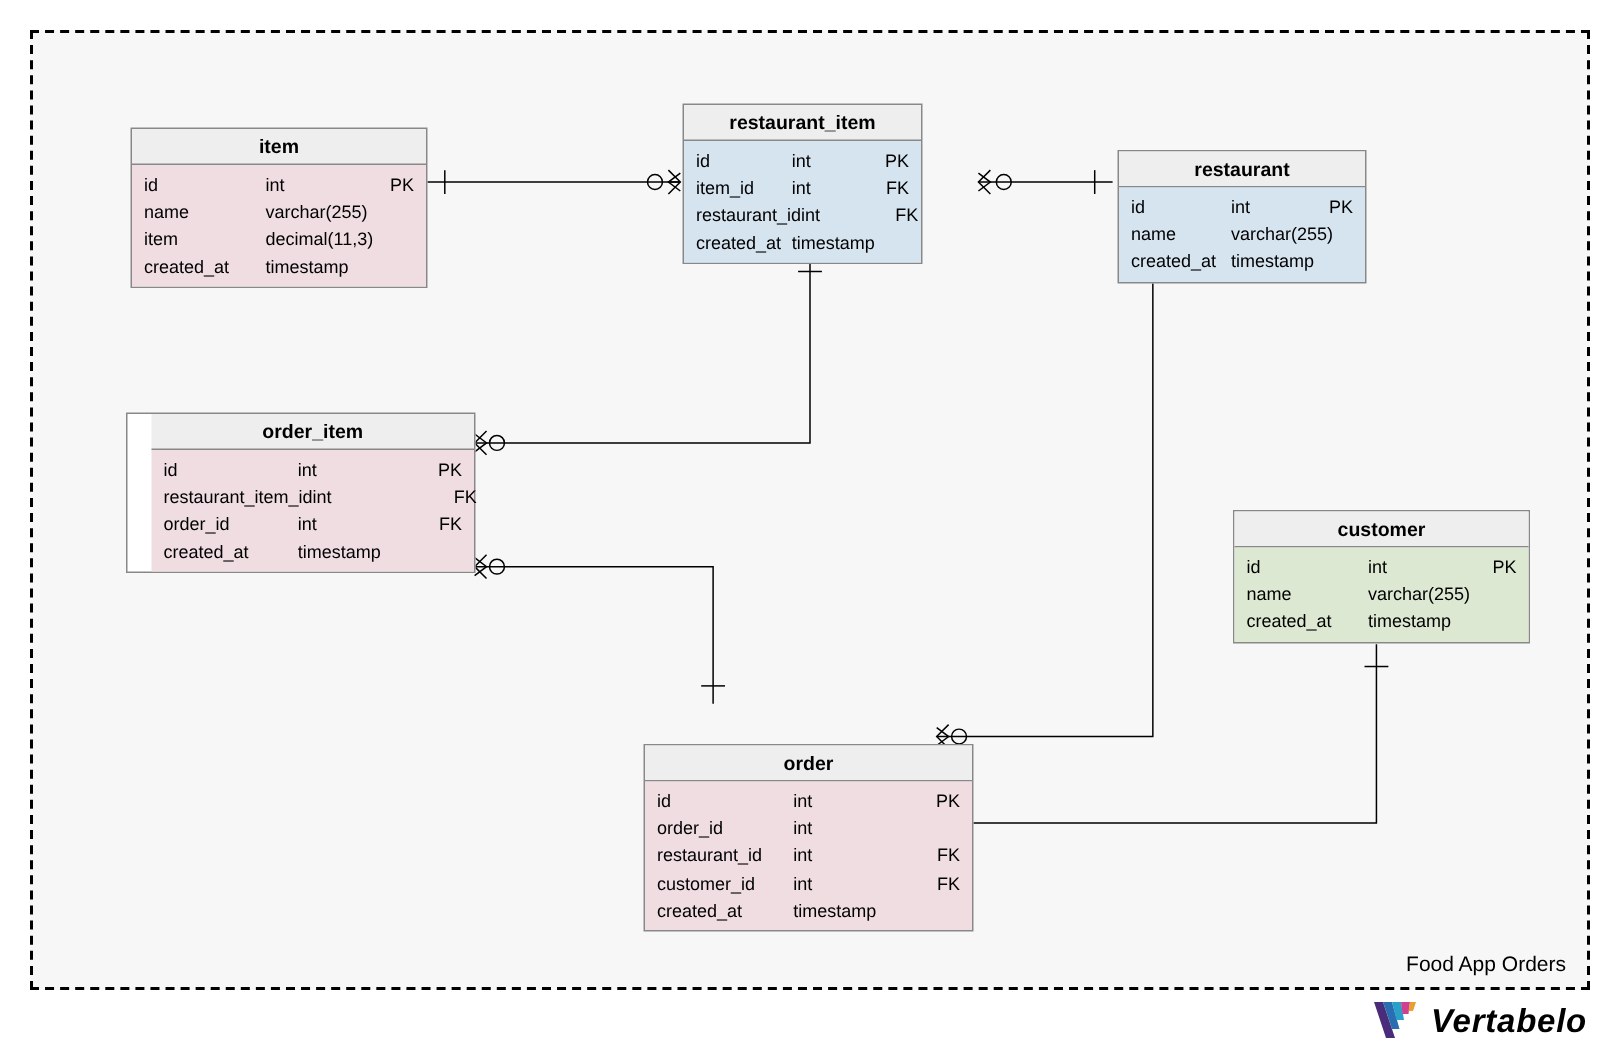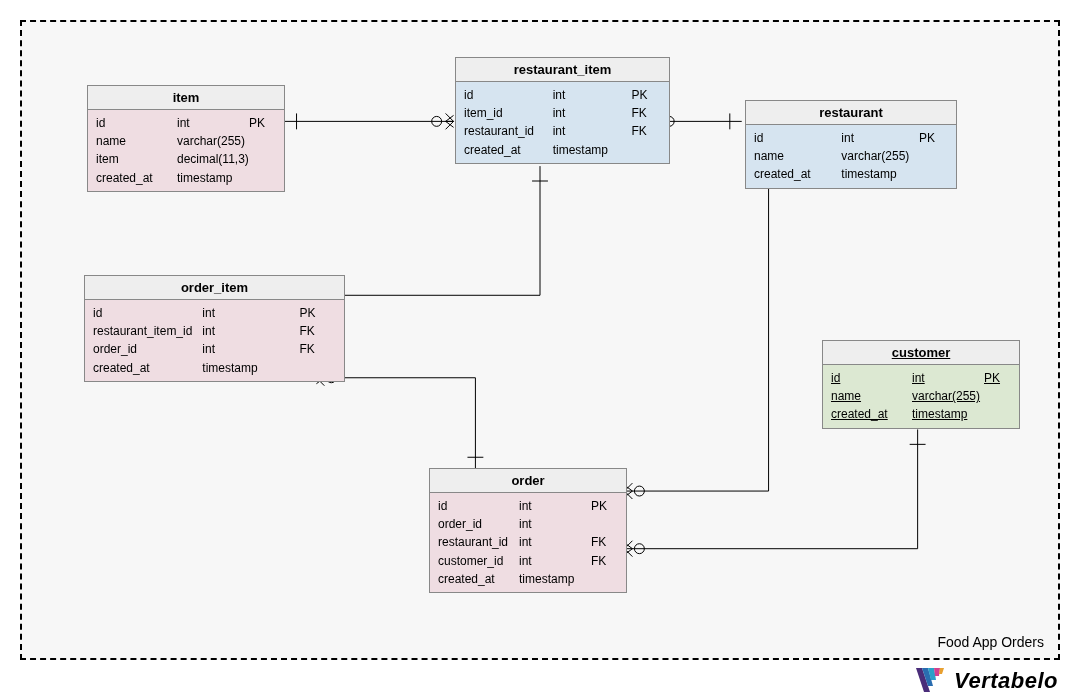--- a/index.html
+++ b/index.html
@@ -45,21 +45,21 @@
     padding: 4px 0;
   }
   .row {
     display: flex;
     padding: 1px 8px;
     font-size: 12px;
     line-height: 1.35;
   }
   .col-name { flex: 0 0 45%; }
   .col-type { flex: 0 0 40%; }
-  .col-key  { flex: 0 0 15%; }
+  .col-key  { flex: 0 0 15%; text-align: right; }
   .bg-pink  { background: #efdde2; }
   .bg-blue  { background: #d6e4f0; }
   .bg-green { background: #dce8d2; }
   svg.connectors {
     position: absolute;
     left: 0; top: 0;
     width: 100%; height: 100%;
     pointer-events: none;
   }
   .logo {
@@ -145,21 +145,21 @@
           <span class="col-key"></span>
         </div>
       <div class="row">
           <span class="col-name">created_at</span>
           <span class="col-type">timestamp</span>
           <span class="col-key"></span>
         </div>
     </div>
   </div>
 
-  <div class="entity" style="left:433px; top:35px; width:215px;">
+  <div class="entity" style="left:433px; top:47px; width:160px;">
     <div class="entity-header">restaurant_item</div>
     <div class="entity-body bg-blue">
       <div class="row">
           <span class="col-name">id</span>
           <span class="col-type">int</span>
           <span class="col-key">PK</span>
         </div>
       <div class="row">
           <span class="col-name">item_id</span>
           <span class="col-type">int</span>
@@ -171,42 +171,42 @@
           <span class="col-key">FK</span>
         </div>
       <div class="row">
           <span class="col-name">created_at</span>
           <span class="col-type">timestamp</span>
           <span class="col-key"></span>
         </div>
     </div>
   </div>
 
-  <div class="entity" style="left:723px; top:78px; width:212px;">
+  <div class="entity" style="left:723px; top:78px; width:166px;">
     <div class="entity-header">restaurant</div>
     <div class="entity-body bg-blue">
       <div class="row">
           <span class="col-name">id</span>
           <span class="col-type">int</span>
           <span class="col-key">PK</span>
         </div>
       <div class="row">
           <span class="col-name">name</span>
           <span class="col-type">varchar(255)</span>
           <span class="col-key"></span>
         </div>
       <div class="row">
           <span class="col-name">created_at</span>
           <span class="col-type">timestamp</span>
           <span class="col-key"></span>
         </div>
     </div>
   </div>
 
-  <div class="entity" style="left:62px; top:253px; width:261px;">
+  <div class="entity" style="left:62px; top:253px; width:233px;padding-left:16px;">
     <div class="entity-header">order_item</div>
     <div class="entity-body bg-pink">
       <div class="row">
           <span class="col-name">id</span>
           <span class="col-type">int</span>
           <span class="col-key">PK</span>
         </div>
       <div class="row">
           <span class="col-name">restaurant_item_id</span>
           <span class="col-type">int</span>
@@ -218,21 +218,21 @@
           <span class="col-key">FK</span>
         </div>
       <div class="row">
           <span class="col-name">created_at</span>
           <span class="col-type">timestamp</span>
           <span class="col-key"></span>
         </div>
     </div>
   </div>
 
-  <div class="entity" style="left:407px; top:446px; width:198px;">
+  <div class="entity" style="left:407px; top:474px; width:220px;">
     <div class="entity-header">order</div>
     <div class="entity-body bg-pink">
       <div class="row">
           <span class="col-name">id</span>
           <span class="col-type">int</span>
           <span class="col-key">PK</span>
         </div>
       <div class="row">
           <span class="col-name">order_id</span>
           <span class="col-type">int</span>
@@ -249,21 +249,21 @@
           <span class="col-key">FK</span>
         </div>
       <div class="row">
           <span class="col-name">created_at</span>
           <span class="col-type">timestamp</span>
           <span class="col-key"></span>
         </div>
     </div>
   </div>
 
-  <div class="entity" style="left:800px; top:318px; width:198px;text-decoration:underline;">
+  <div class="entity" style="left:800px; top:318px; width:198px;">
     <div class="entity-header">customer</div>
     <div class="entity-body bg-green">
       <div class="row">
           <span class="col-name">id</span>
           <span class="col-type">int</span>
           <span class="col-key">PK</span>
         </div>
       <div class="row">
           <span class="col-name">name</span>
           <span class="col-type">varchar(255)</span>

